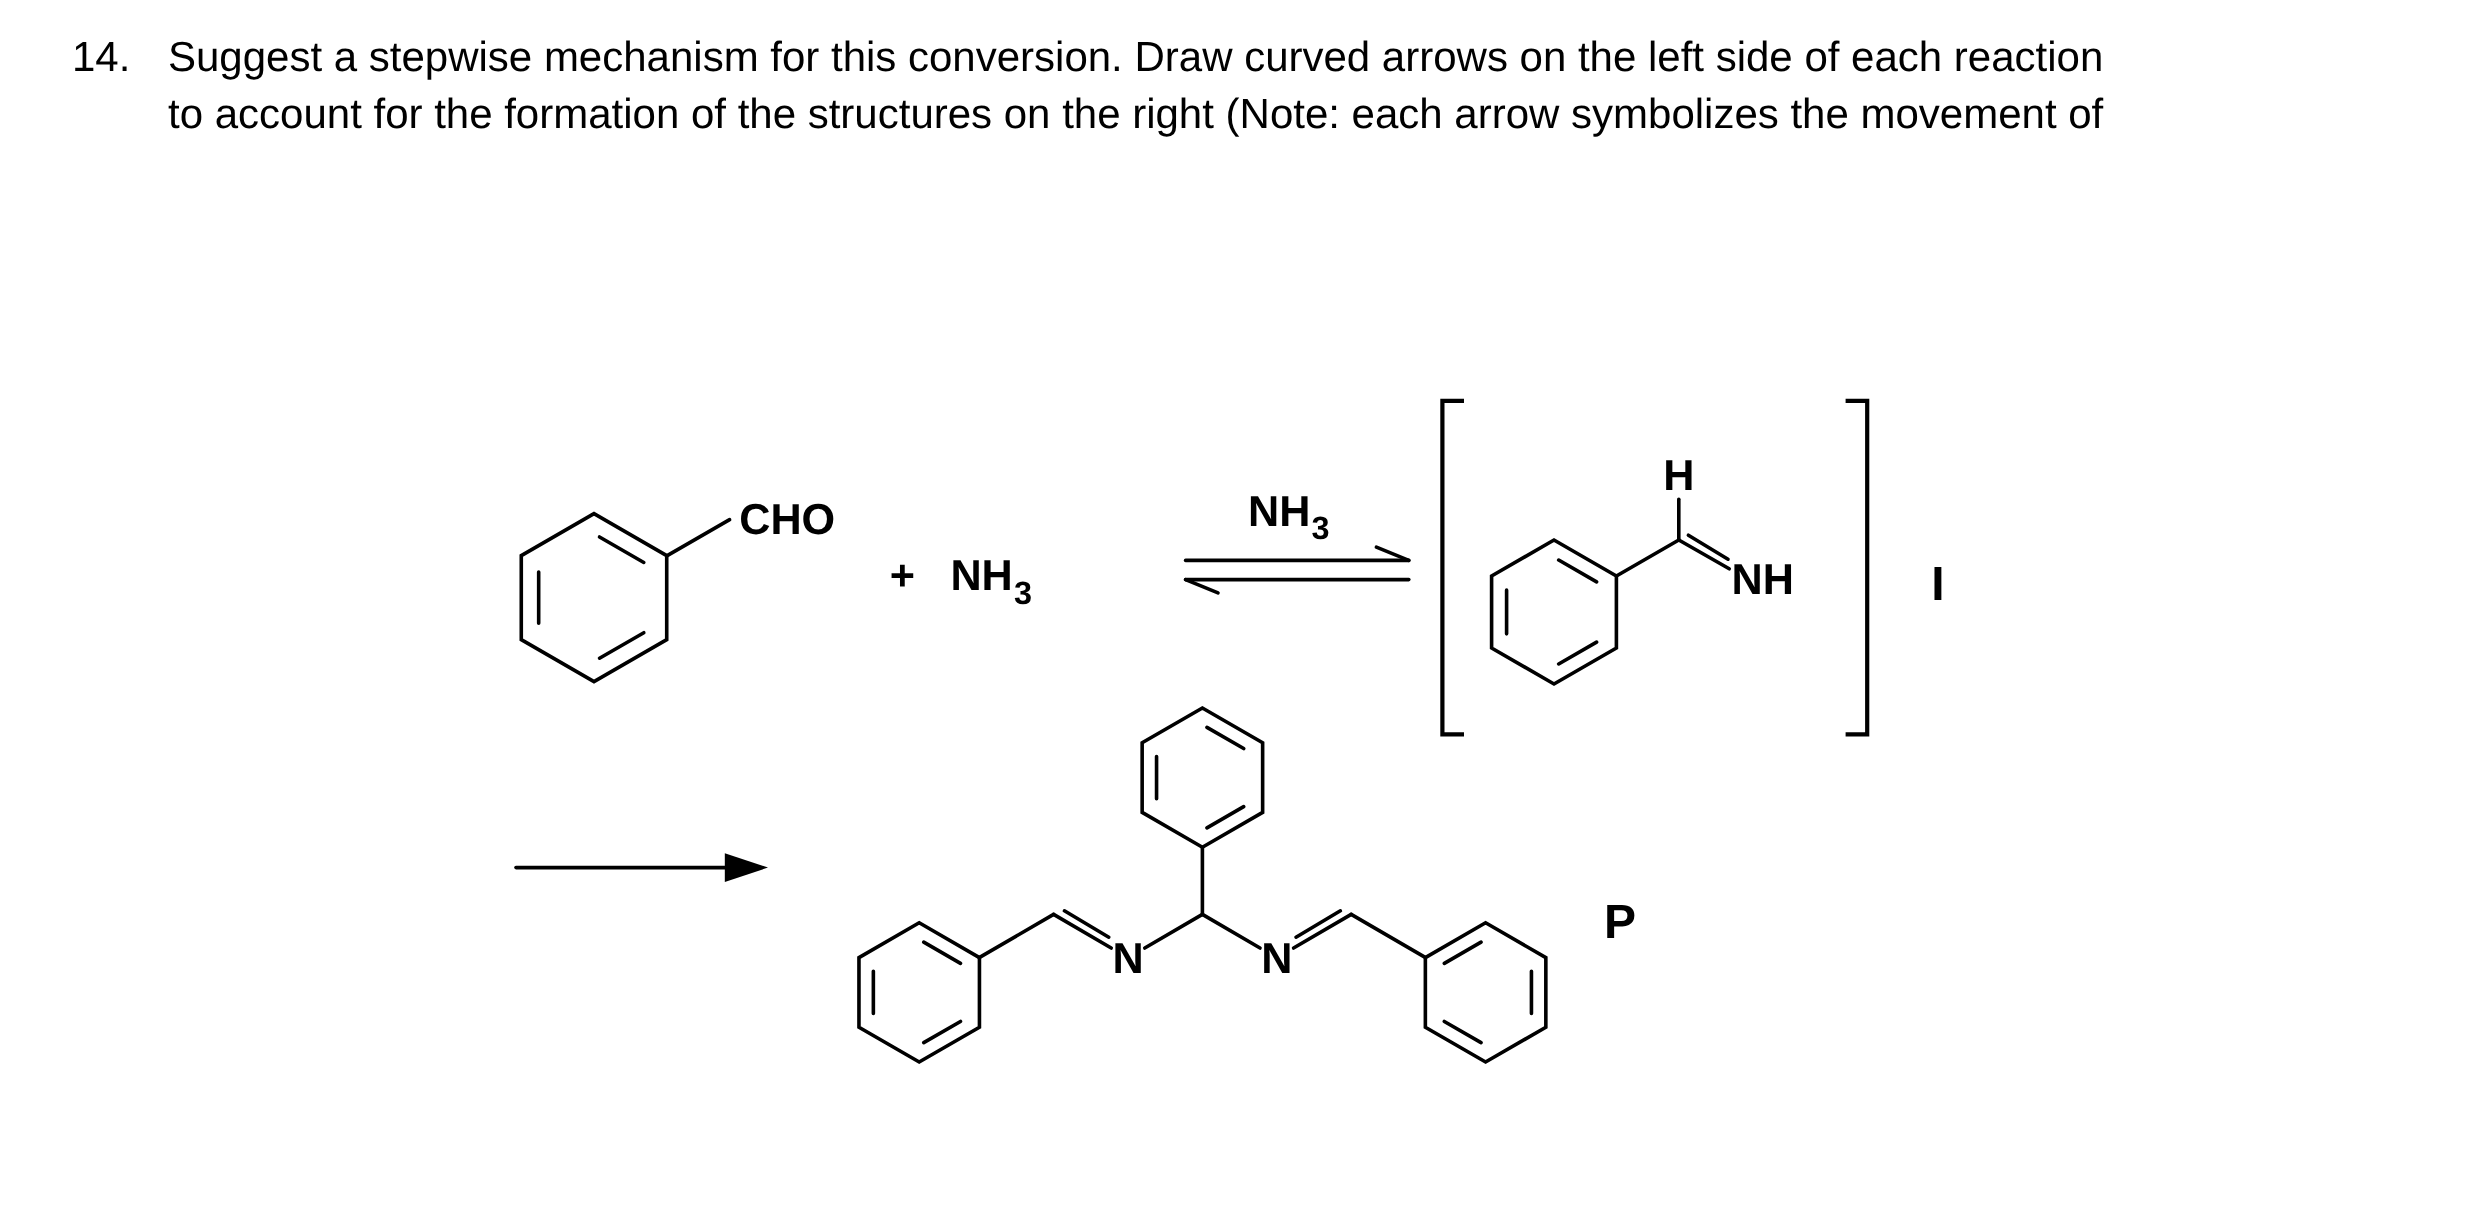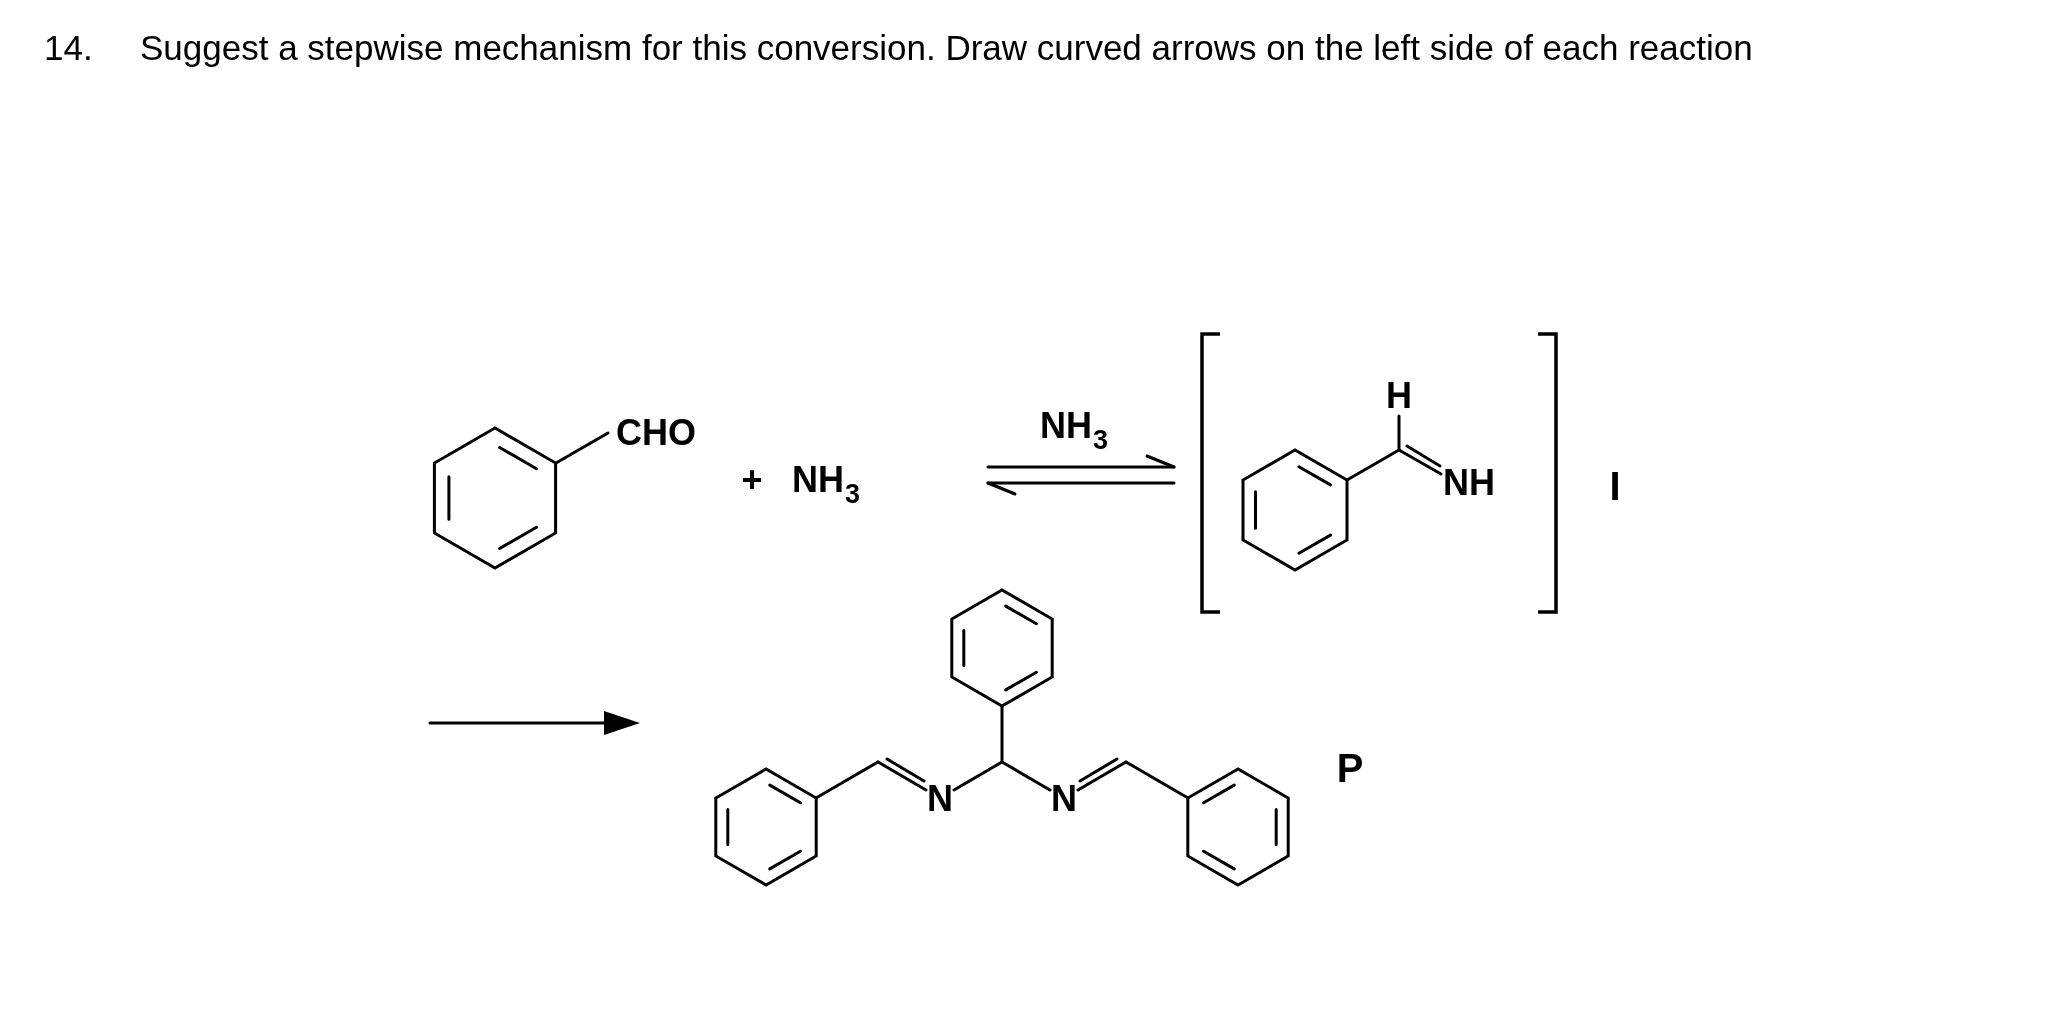--- a/index.html
+++ b/index.html
@@ -1,40 +1,41 @@
 <!DOCTYPE html>
 <html><head>
 <meta charset="utf-8">
 <style>
   html,body{margin:0;padding:0;background:#ffffff;}
   .page{
     position:relative;width:2072px;height:1014px;background:#ffffff;
     font-family:"Liberation Sans",sans-serif;color:#000;overflow:hidden;
   }
-  .qnum{position:absolute;left:44px;top:24px;font-size:35px;line-height:48px;}
+  .qnum{position:absolute;left:60px;top:24px;font-size:35px;line-height:48px;}
   .qtext{position:absolute;left:140px;top:24px;font-size:35px;line-height:48px;}
   .qline{white-space:nowrap;}
   .b{font-weight:bold;}
   svg.scheme{position:absolute;left:0;top:0;}
   .bond{stroke:#000;stroke-width:3;fill:none;stroke-linecap:round;}
   .bracket{stroke:#000;stroke-width:3.5;fill:none;stroke-linejoin:miter;}
   .atom{font-family:"Liberation Sans",sans-serif;font-size:36px;font-weight:bold;fill:#000;}
   .sub{font-family:"Liberation Sans",sans-serif;font-size:27px;font-weight:bold;fill:#000;}
   .tag{font-family:"Liberation Sans",sans-serif;font-size:40px;font-weight:bold;fill:#000;}
   .head{fill:#000;stroke:none;}
 </style>
 </head>
 <body>
 
 <div class="page">
 
   <div class="qnum">14.</div>
 
   <div class="qtext">
     <div class="qline">Suggest a stepwise mechanism for this conversion. Draw curved arrows on the left side of each reaction</div>
+    <div class="qline">to account for the formation of the structures on the right (Note: each arrow symbolizes the movement of</div>
   </div>
 
   <svg class="scheme" width="2072" height="1014" viewBox="0 0 2072 1014">
 
     <g>
         <path d="M495.0,428.0L434.4,463.0L434.4,533.0L495.0,568.0L555.6,533.0L555.6,463.0Z" class="bond"></path>
         <path d="M448.9,476.7L448.9,519.3M499.6,548.5L536.5,527.3M536.5,468.7L499.6,447.5" class="bond"></path>
       </g>
     <path class="bond" d="M556,463 L608,433"></path>
     <text class="atom" x="616" y="445">CHO</text>

